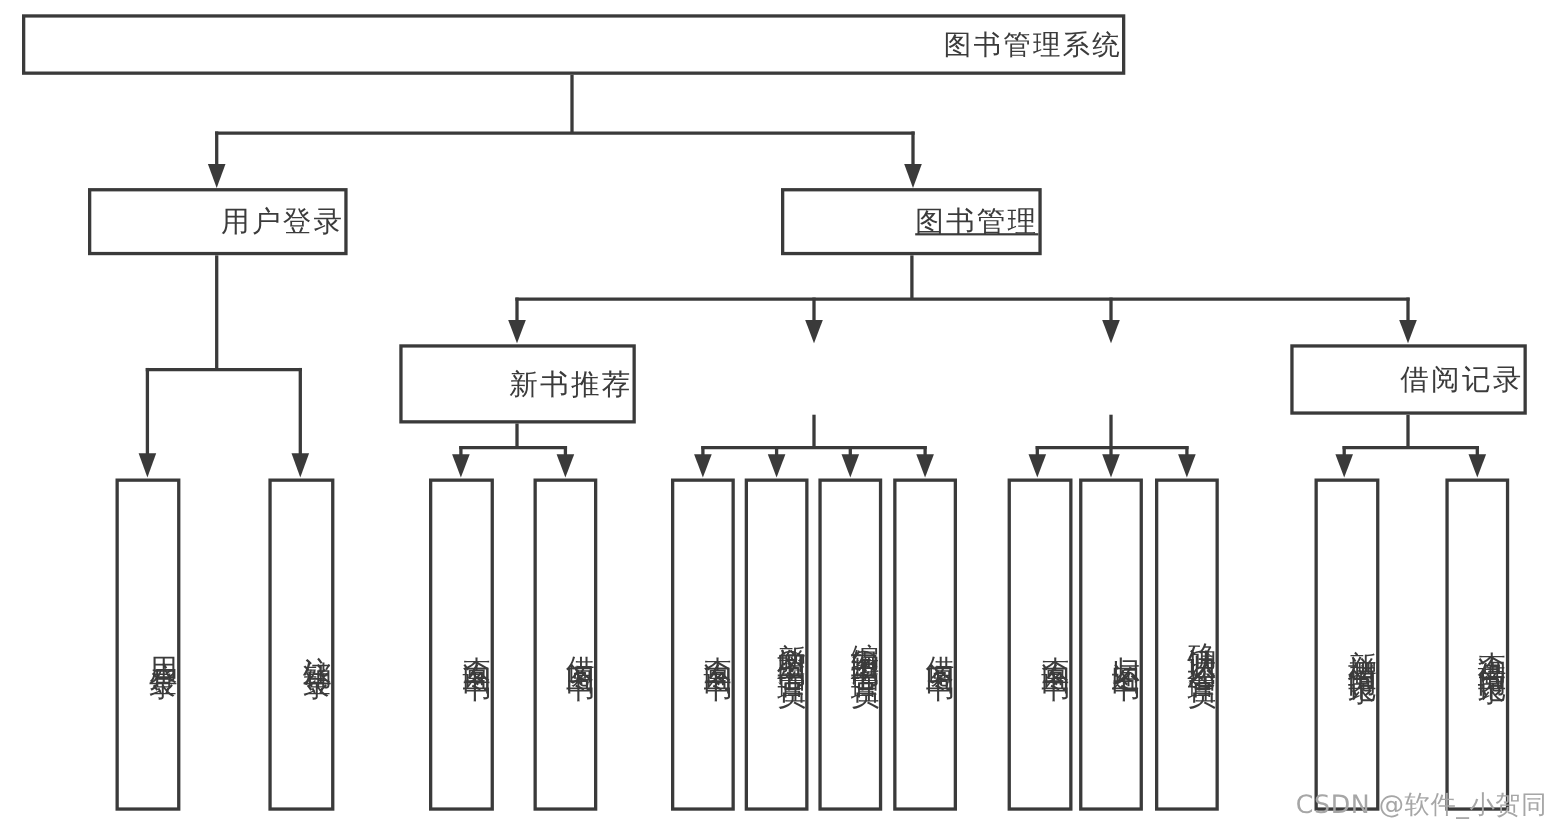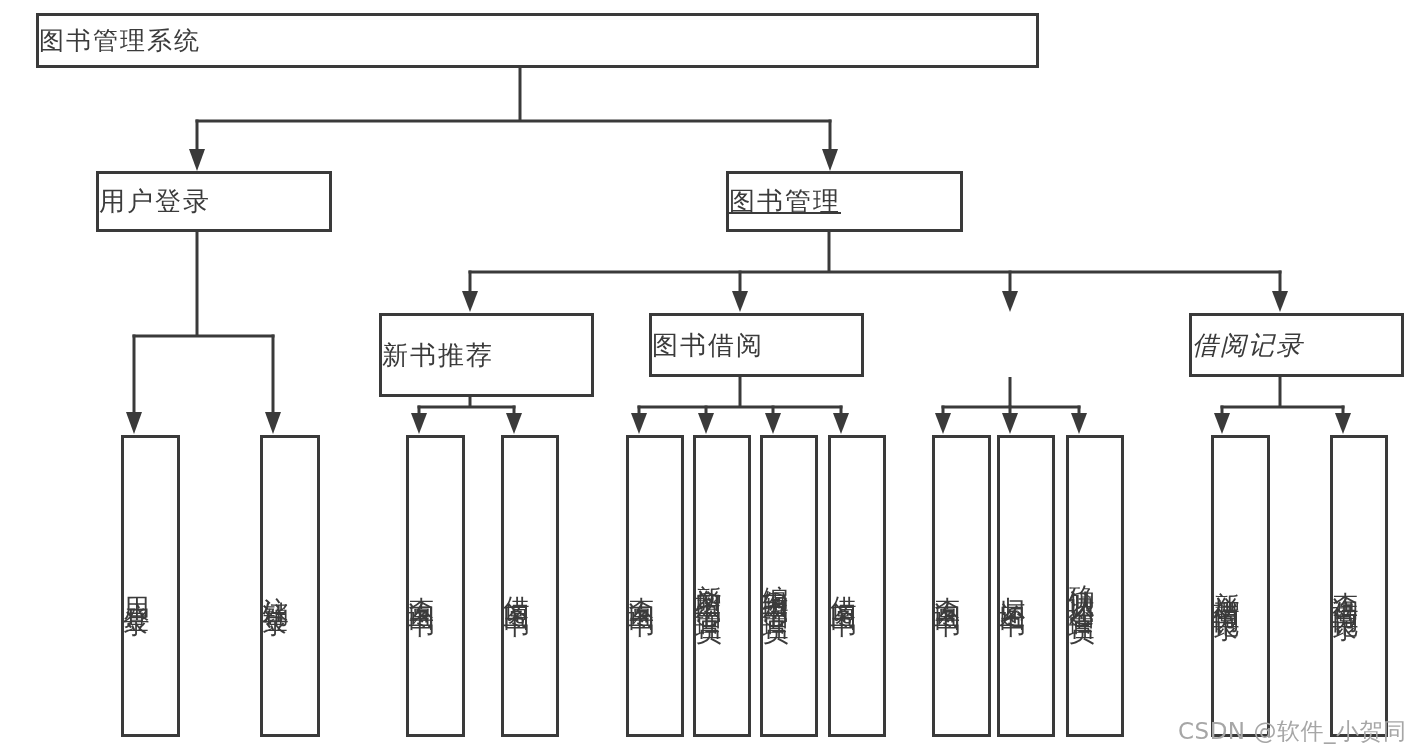--- a/index.html
+++ b/index.html
@@ -22,23 +22,22 @@
     width: 1405px;
     height: 747px;
   }
   .node {
     position: absolute;
     box-sizing: border-box;
     border: 3px solid #3a3a3a;
     background: #ffffff;
     display: flex;
     align-items: center;
-    justify-content: flex-start;
+    justify-content: flex-end;
     color: #3b3b3b;
-    margin-left: 16px;
   }
   .h-node span {
     font-size: 26px;
     letter-spacing: 2px;
     white-space: nowrap;
   }
   .root-node span {
     font-size: 25px;
     letter-spacing: 2px;
   }
@@ -149,27 +148,24 @@
     <span>图书管理系统</span>
   </div>
 
   <div class="node h-node" style="left:80px; top:171px; width:236px; height:61px;">
     <span>用户登录</span>
   </div>
   <div class="node h-node" style="left:710px; top:171px; width:237px; height:61px;text-decoration:underline;">
     <span>图书管理</span>
   </div>
 
-  <div class="node h-node" style="left:363px; top:313px; width:215px; height:84px;">
+  <div class="node h-node" style="left:363px; top:313px; width:215px; height:72px;">
     <span>新书推荐</span>
   </div>
-  <div class="node h-node" style="left:633px; top:313px; width:215px; height:64px;">
-    <span>图书借阅</span>
-  </div>
-  <div class="node h-node" style="left:1173px; top:313px; width:215px; height:64px;font-style:italic;">
+  <div class="node h-node" style="left:1173px; top:313px; width:215px; height:64px;">
     <span>借阅记录</span>
   </div>
 
   <div class="node v-node" style="left:105px; top:435px; width:59px; height:302px;">
     <span>用户登录</span>
   </div>
   <div class="node v-node" style="left:244px; top:435px; width:60px; height:302px;">
     <span>注销登录</span>
   </div>
 

